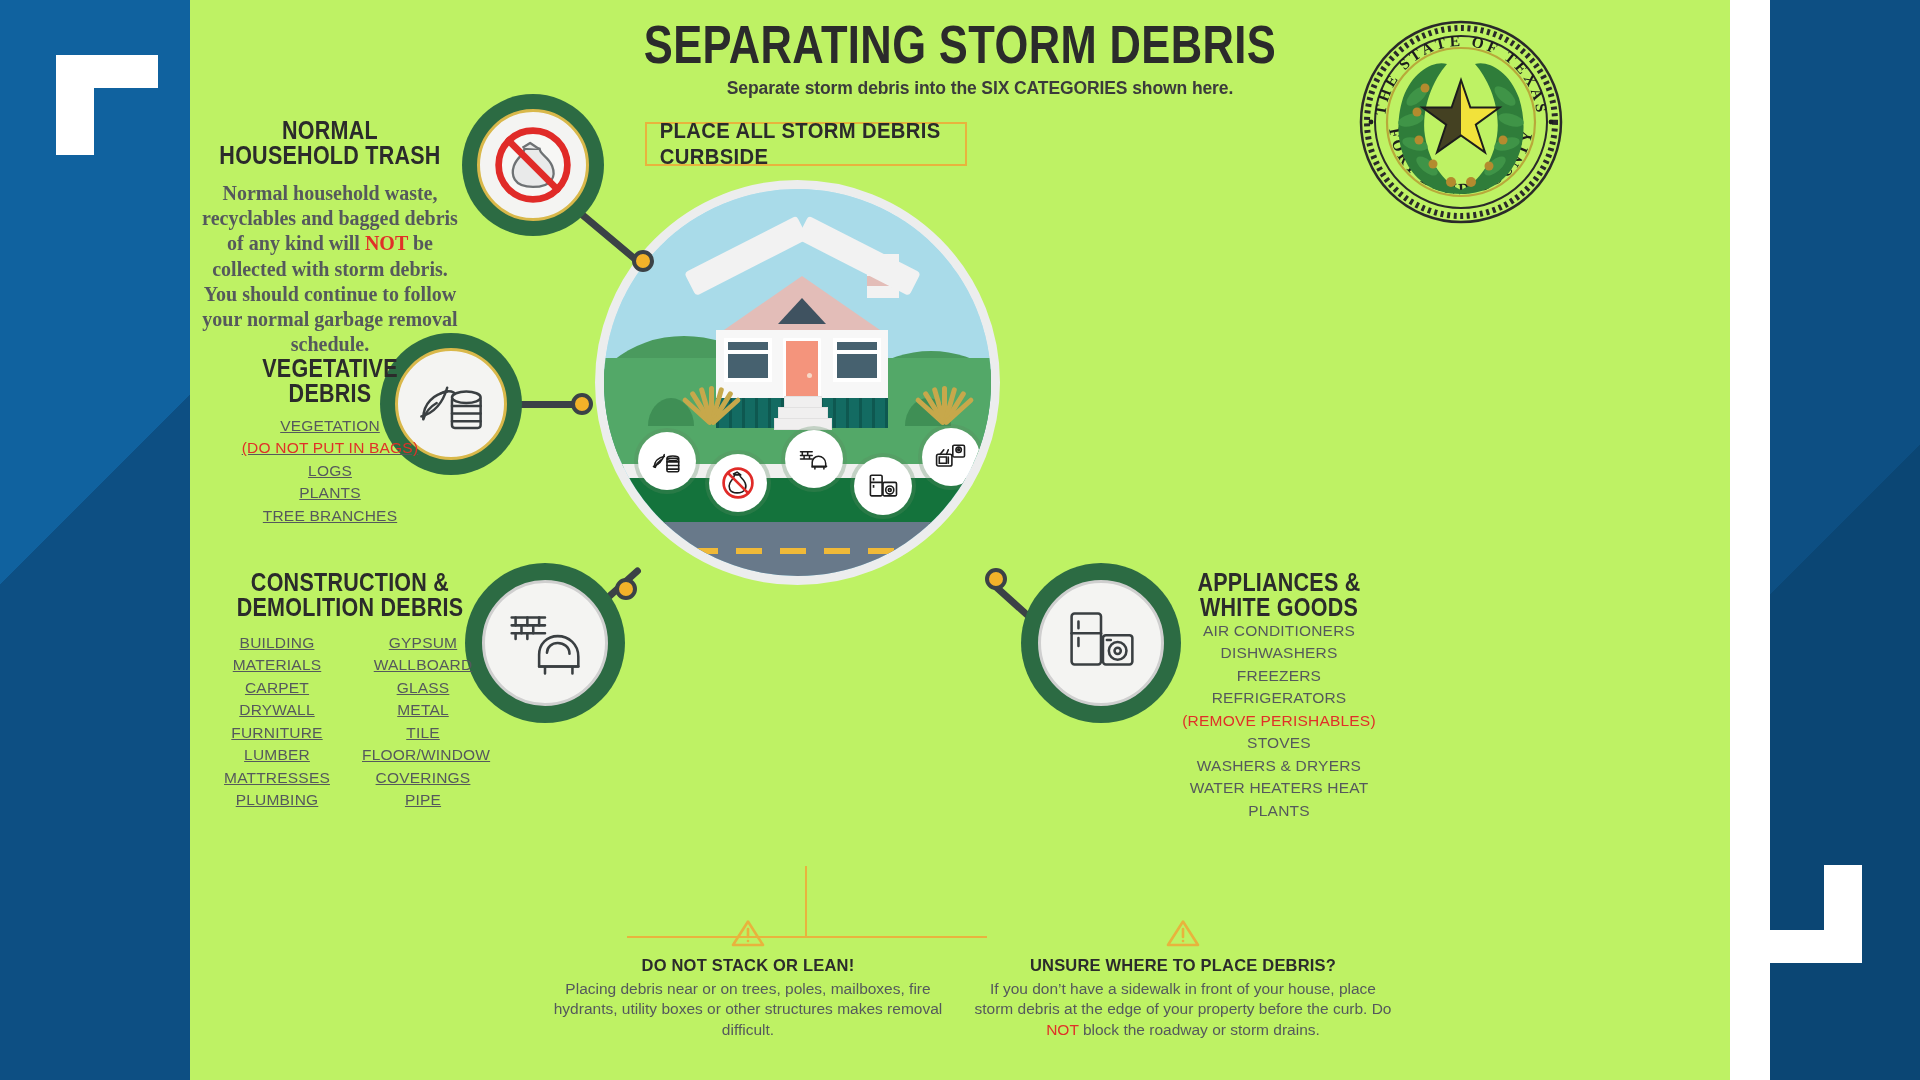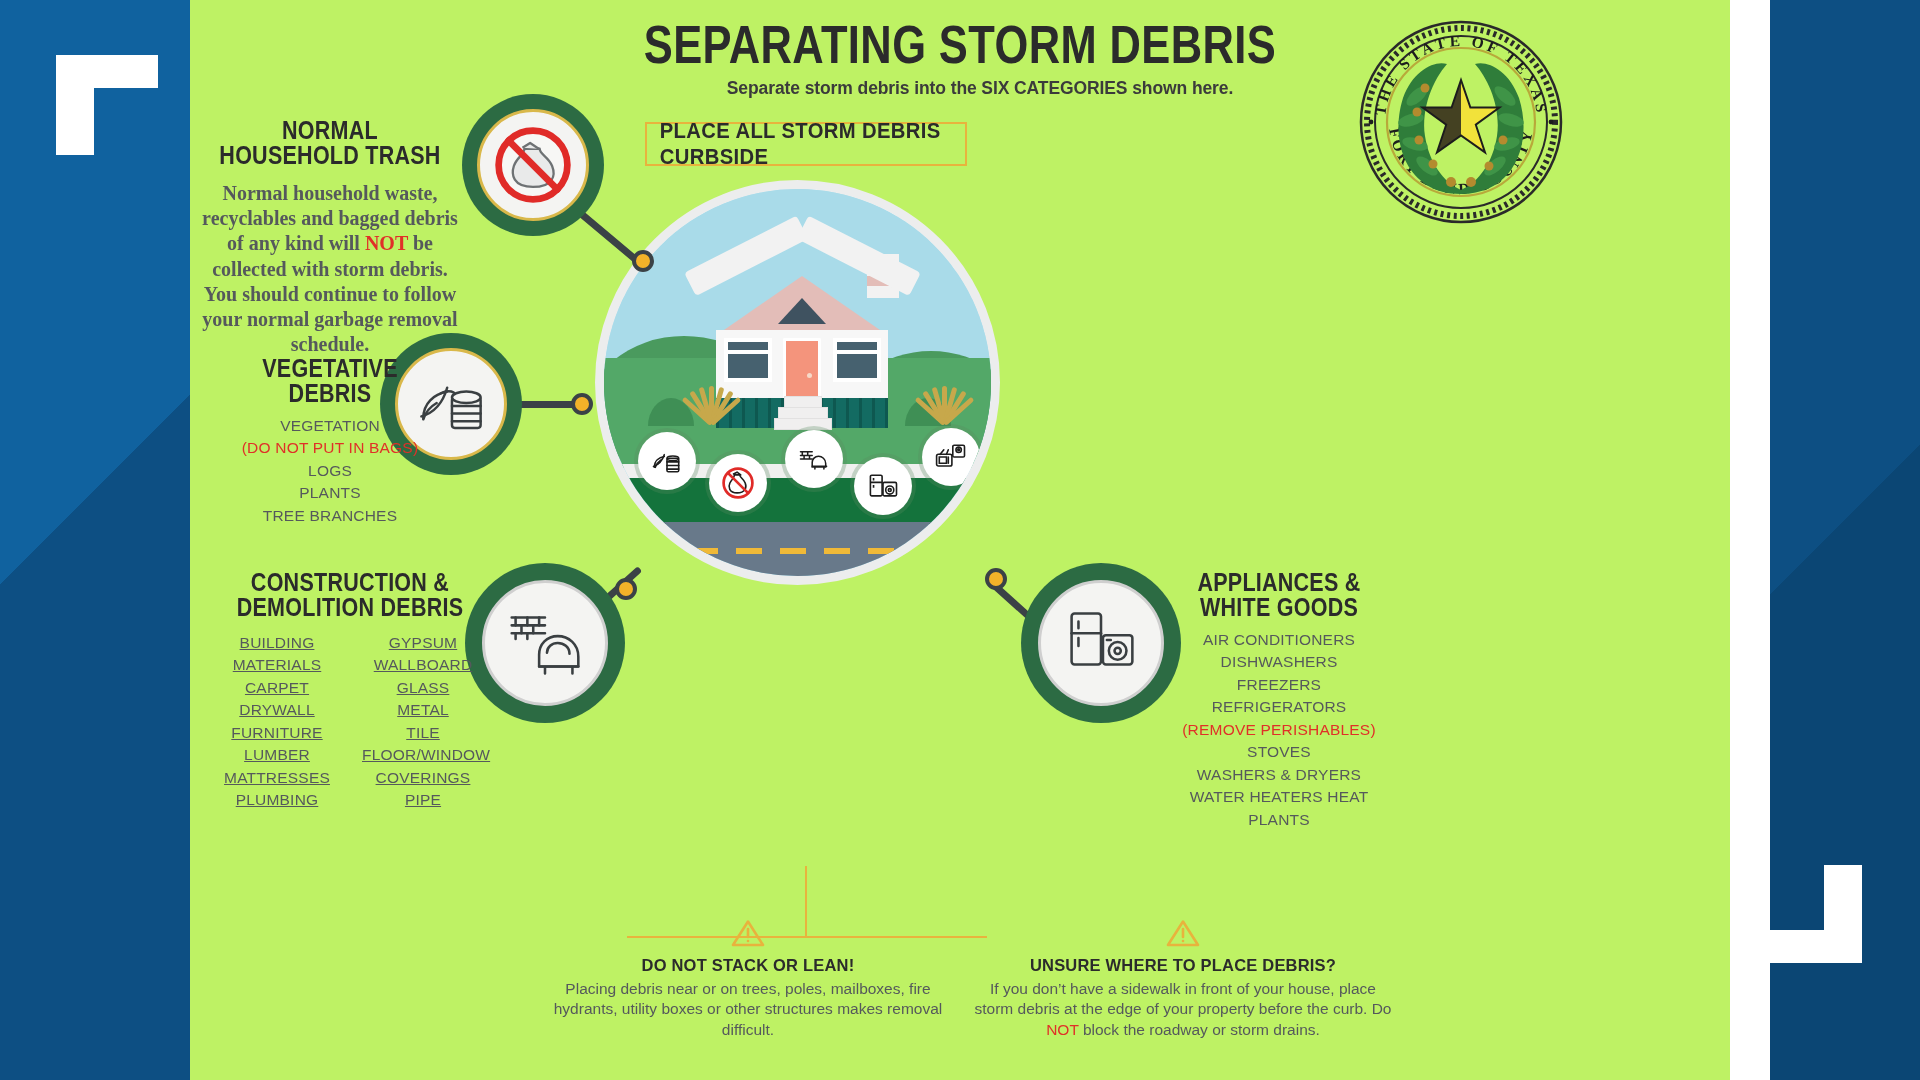--- a/index.html
+++ b/index.html
@@ -163,30 +163,30 @@
   .cat-body{ font-size:20px; font-weight:700; color:#55595c; line-height:1.26;font-family:Liberation Serif, serif; }
   .cat-list{ font-size:15.5px; color:#55595c; line-height:1.45; letter-spacing:0.2px; }
   .red{ color:#e03028; }
 
   .blk-trash{ position:absolute; left:10px; top:118px; width:260px; text-align:center; }
   .blk-trash .cat-head{ font-size:25px; }
   .blk-trash .cat-body{ margin-top:13px; }
 
   .blk-veg{ position:absolute; left:10px; top:356px; width:260px; text-align:center; }
   .blk-veg .cat-head{ font-size:25px; }
-  .blk-veg .cat-list{ margin-top:9px; }
+  .blk-veg .cat-list{ margin-top:9px;text-decoration:underline; }
 
   .blk-cd{ position:absolute; left:20px; top:570px; width:280px; text-align:center; }
   .blk-cd .cat-head{ font-size:25px; }
   .cd-cols{ display:flex; justify-content:center; gap:24px; margin-top:12px; }
   .cd-cols .col{ width:122px;text-decoration:underline; }
 
   .blk-app{ position:absolute; left:944px; top:570px; width:290px; text-align:center; }
   .blk-app .cat-head{ font-size:25px; }
-  .blk-app .cat-list{ margin-top:9px; }
+  .blk-app .cat-list{ margin-top:0; }
 
   
   .nopickup{
     position:absolute; left:448px; top:768px; width:336px; height:98px;
     border:2px solid #e8b33d; background:#fff; text-align:center;
     display:flex; flex-direction:column; align-items:center; justify-content:center;
   }
   .nopickup .np-t{
     font-family:"Liberation Sans Narrow","Liberation Sans",sans-serif;
     font-weight:700; font-size:25px; color:#2b2b2b; transform:scaleX(0.9);

